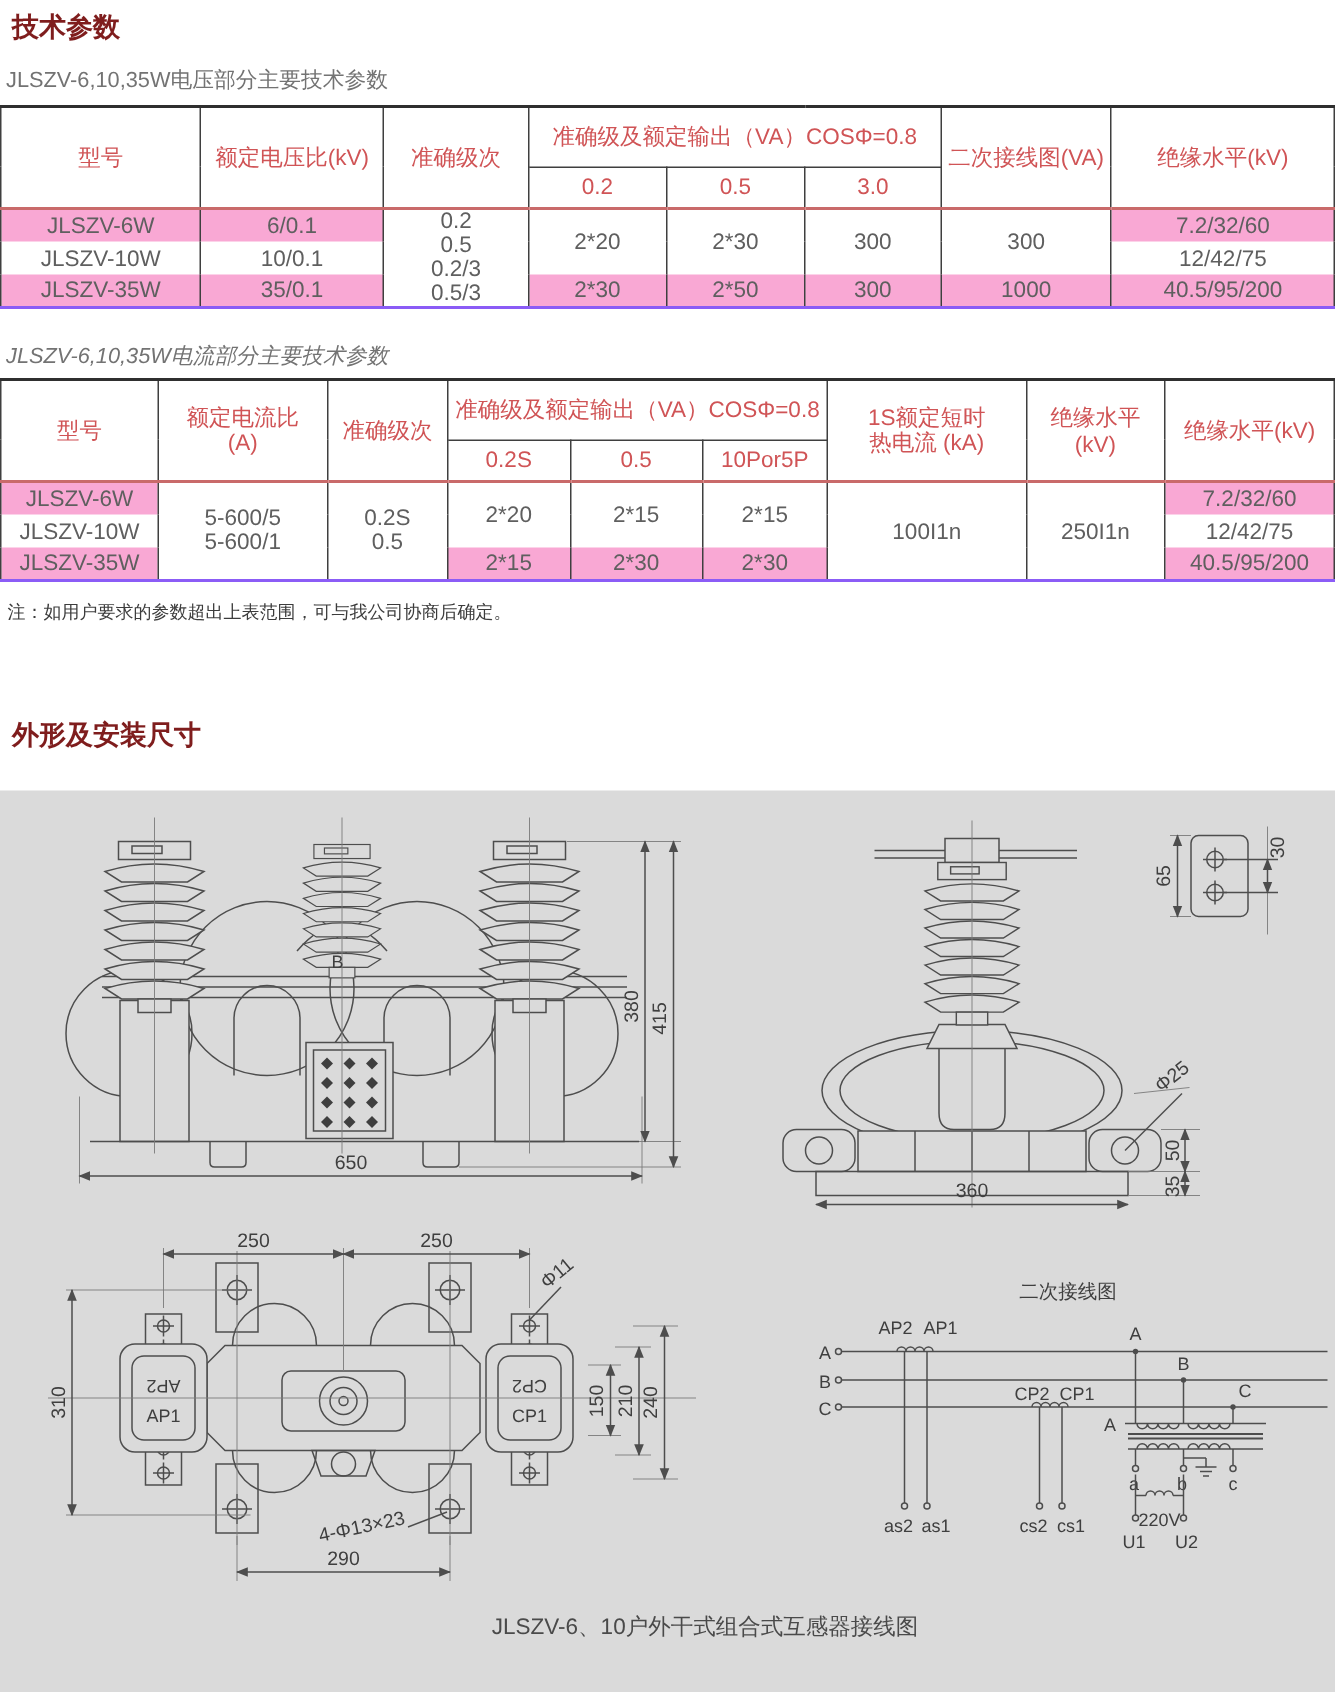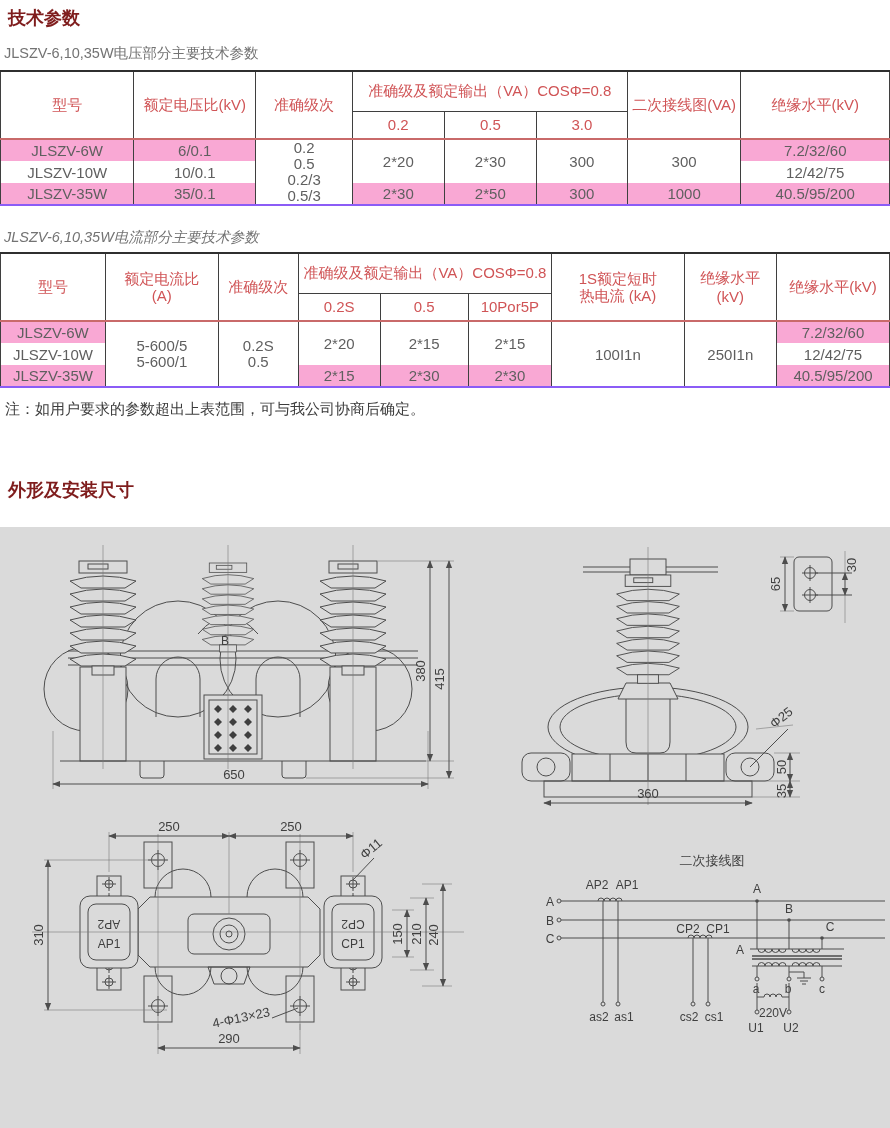--- a/index.html
+++ b/index.html
@@ -27,21 +27,21 @@
   }
   .spec thead th{color:#d05456;}
   .spec thead tr.h1{height:40px;}
   .spec thead tr.h2{height:28px;}
   .spec tbody tr{height:22px;}
   .spec th.group{border-bottom:1px solid #3f3f3f;}
   .spec tbody tr:first-child td{border-top:2px solid #c96a6a;}
   td.shade{background:#f9a8d4;}
   .pre{white-space:pre-line;line-height:16px;}
   .hpre{white-space:pre-line;line-height:17px;margin-left:32px;}
-  #note{position:absolute;left:5px;top:400px;font-size:15px;color:#3c3c3c;margin:0;}
+  #note{position:absolute;left:5px;top:400px;font-size:12px;color:#3c3c3c;margin:0;}
   #panel{
     position:absolute;left:0;top:527px;width:890px;height:601px;background:#dadada;
   }
   #panel svg{position:absolute;overflow:visible;}
   #front-view{left:28px;top:12px;}
   #side-view{left:488px;top:12px;}
   #plan-view{left:22px;top:283px;}
   #wiring-view{left:542px;top:300px;}
   svg{font-family:"Liberation Sans","DejaVu Sans",sans-serif;}
   svg text{fill:#3f3f3f;}
@@ -522,13 +522,14 @@
         <line class="ln" x1="240" y1="170" x2="247" y2="170"></line>
       <path class="ln" d="M222,170 a3,3 0 0 1 6,0 a3,3 0 0 1 6,0 a3,3 0 0 1 6,0" fill="none"></path>
       <circle class="ln" cx="215" cy="185" r="2"></circle>
         <circle class="ln" cx="247" cy="185" r="2"></circle>
       <text class="lbl" x="231" y="190" text-anchor="middle">220V</text>
       <text class="lbl" x="214" y="205" text-anchor="middle">U1</text>
       <text class="lbl" x="249" y="205" text-anchor="middle">U2</text>
     </g>
   </svg>
 
+  <div id="drawing-caption">JLSZV-6、10户外干式组合式互感器接线图</div>
 </div>
 
 </body></html>

